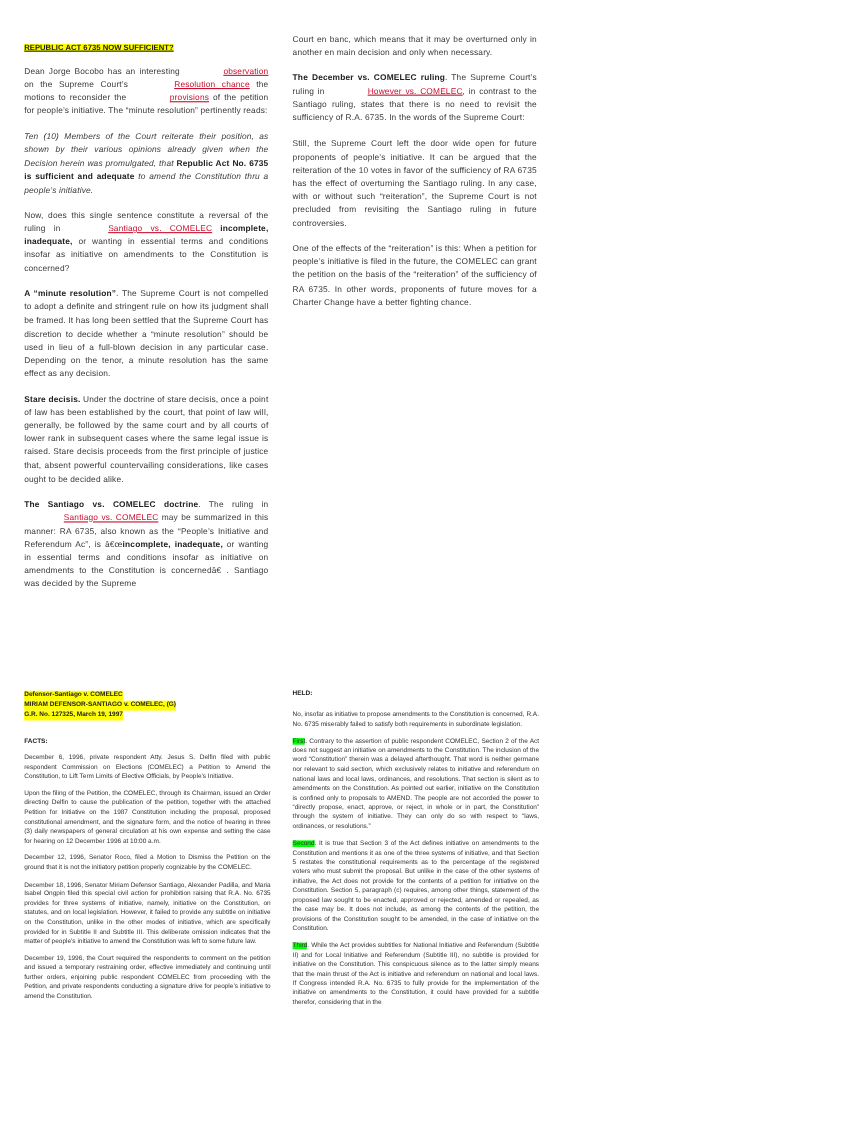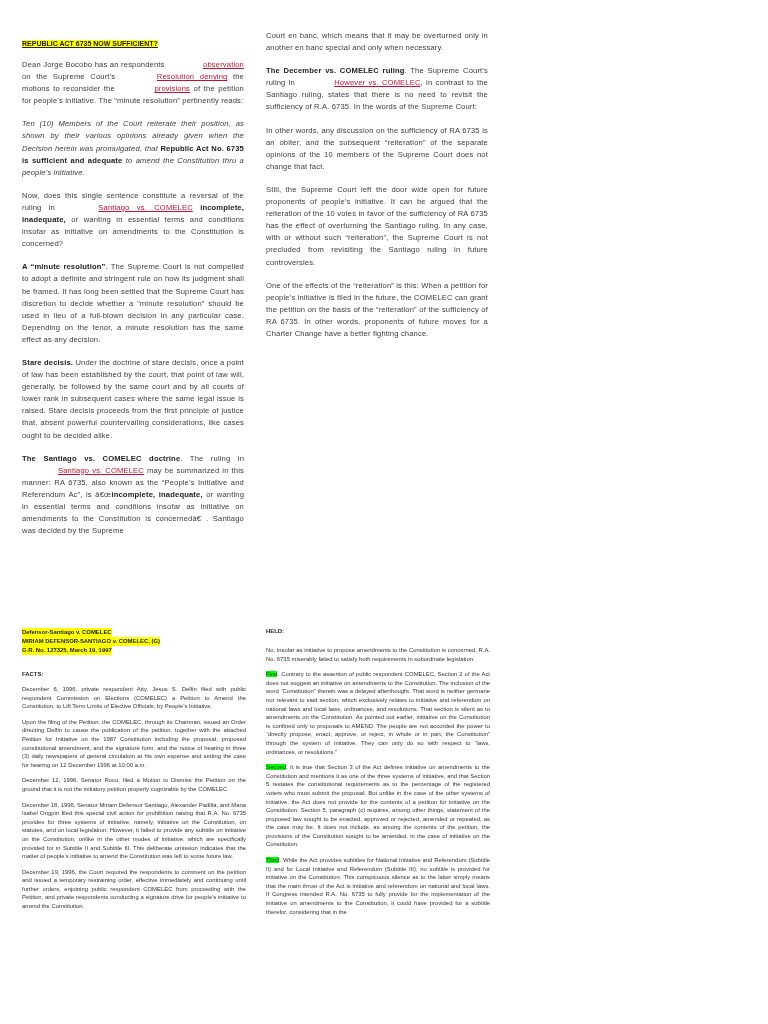--- a/index.html
+++ b/index.html
@@ -24,45 +24,44 @@
     .case-head span { display: inline-block; }
     .label { font-size: 5.9px; font-weight: bold; color: #222; margin: 0 0 8px 0; }
   </style>
 </head>
 <body>
 
 <div class="page page1 p1">
   <div class="col p1-left">
     <span class="title hl-y">REPUBLIC ACT 6735 NOW SUFFICIENT?</span>
     <p>
-      <span>Dean Jorge Bocobo has an respondents </span><span class="link">observation</span><span> on the Supreme Court’s </span><span class="link">Resolution denying</span><span> the motions to reconsider the </span><span class="link">provisions</span><span> of the petition for people’s initiative. The “minute resolution” pertinently reads:</span>
+      <span>Dean Jorge Bocobo has an interesting </span><span class="link">observation</span><span> on the Supreme Court’s </span><span class="link">Resolution chance</span><span> the motions to reconsider the </span><span class="link">provisions</span><span> of the petition for people’s initiative. The “minute resolution” pertinently reads:</span>
     </p>
     <p class="i">
       <span>Ten (10) Members of the Court reiterate their position, as shown by their various opinions already given when the Decision herein was promulgated, that </span><span class="b" style="font-style:normal">Republic Act No. 6735 is sufficient and adequate</span><span> to amend the Constitution thru a people’s initiative.</span>
     </p>
     <p>
       <span>Now, does this single sentence constitute a reversal of the ruling in </span><span class="link">Santiago vs. COMELEC</span><span class="b"> incomplete, inadequate,</span><span> or wanting in essential terms and conditions insofar as initiative on amendments to the Constitution is concerned?</span>
     </p>
     <p>
       <span class="b">A “minute resolution”</span><span>. The Supreme Court is not compelled to adopt a definite and stringent rule on how its judgment shall be framed. It has long been settled that the Supreme Court has discretion to decide whether a “minute resolution” should be used in lieu of a full-blown decision in any particular case. Depending on the tenor, a minute resolution has the same effect as any decision.</span>
     </p>
     <p>
       <span class="b">Stare decisis.</span><span> Under the doctrine of stare decisis, once a point of law has been established by the court, that point of law will, generally, be followed by the same court and by all courts of lower rank in subsequent cases where the same legal issue is raised. Stare decisis proceeds from the first principle of justice that, absent powerful countervailing considerations, like cases ought to be decided alike.</span>
     </p>
     <p>
       <span class="b">The Santiago vs. COMELEC doctrine</span><span>. The ruling in </span><span class="link">Santiago vs. COMELEC</span><span> may be summarized in this manner: RA 6735, also known as the “People’s Initiative and Referendum Ac”, is â€œ</span><span class="b">incomplete, inadequate,</span><span> or wanting in essential terms and conditions insofar as initiative on amendments to the Constitution is concernedâ€. Santiago was decided by the Supreme</span>
     </p>
   </div>
 
   <div class="col p1-right">
-    <p>Court en banc, which means that it may be overturned only in another en banc special and only when necessary.</p>
+    <p>Court en banc, which means that it may be overturned only in another en main decision and only when necessary.</p>
     <p>
       <span class="b">The December vs. COMELEC ruling</span><span>. The Supreme Court’s ruling in </span><span class="link">However vs. COMELEC</span><span>, in contrast to the Santiago ruling, states that there is no need to revisit the sufficiency of R.A. 6735. In the words of the Supreme Court:</span>
     </p>
-    <p>In other words, any discussion on the sufficiency of RA 6735 is an obiter, and the subsequent “reiteration” of the separate opinions of the 10 members of the Supreme Court does not change that fact.</p>
     <p>Still, the Supreme Court left the door wide open for future proponents of people’s initiative. It can be argued that the reiteration of the 10 votes in favor of the sufficiency of RA 6735 has the effect of overturning the Santiago ruling. In any case, with or without such “reiteration”, the Supreme Court is not precluded from revisiting the Santiago ruling in future controversies.</p>
     <p>One of the effects of the “reiteration” is this: When a petition for people’s initiative is filed in the future, the COMELEC can grant the petition on the basis of the “reiteration” of the sufficiency of RA 6735. In other words, proponents of future moves for a Charter Change have a better fighting chance.</p>
   </div>
 </div>
 
 <div class="page page2 p2">
   <div class="col p2-left" style="top:28px">
     <div class="case-head">
       <span class="hl-y">Defensor-Santiago v. COMELEC</span><br>
       <span class="hl-y">MIRIAM DEFENSOR-SANTIAGO v. COMELEC, (G)</span><br>

